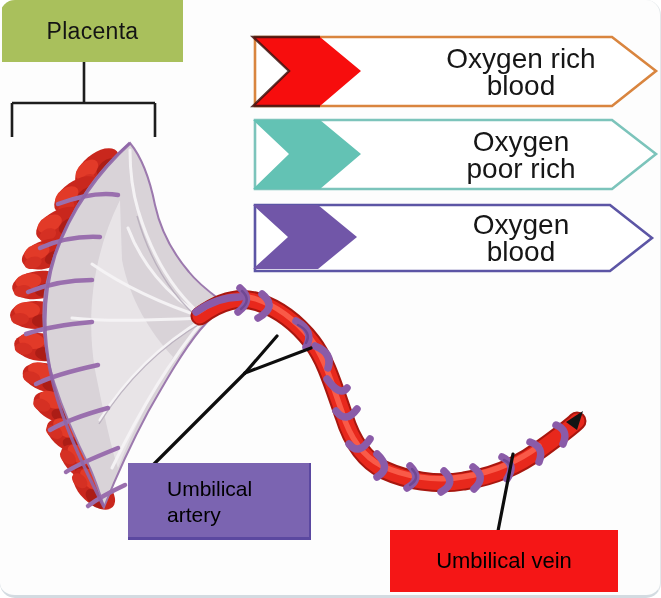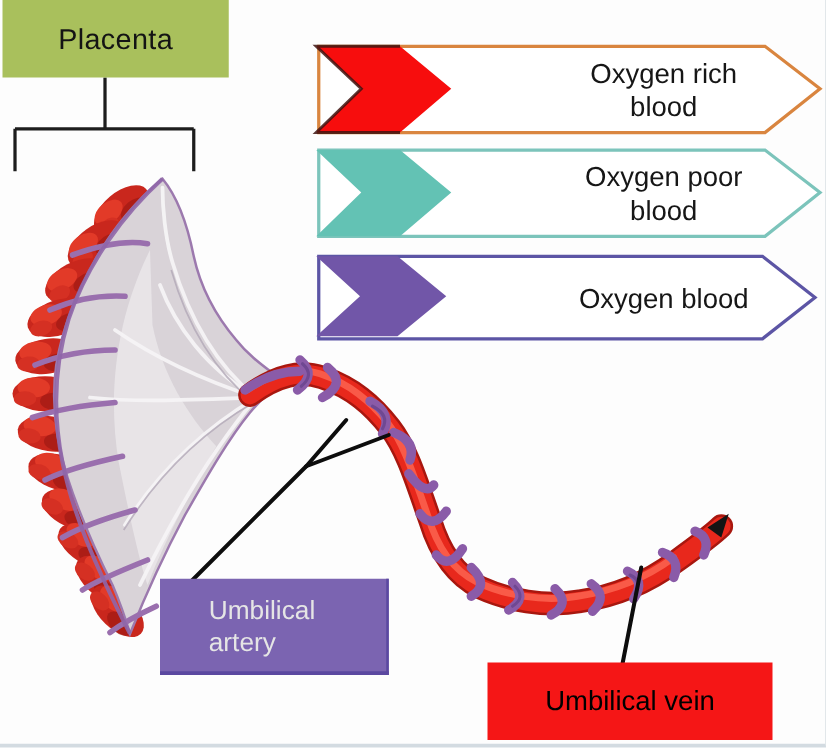--- a/index.html
+++ b/index.html
@@ -1,45 +1,45 @@
 <!DOCTYPE html>
 <html style="--placenta-green: #a9c05c; --artery-purple: #7b64b1; --vein-red: #f51616; --cord-red: #e8281c; --cord-purple: #8a5ba8; --villi-red: #c9271d; --fan-gray: #d9d3d8;"><head>
 <meta charset="utf-8">
 <style>
   * { margin:0; padding:0; box-sizing:border-box; }
   html,body { font-family:"Liberation Sans", sans-serif; }
   #stage {
     position:relative; width:661px; height:598px;
     background:#fdfdfd; overflow:hidden;
-    border-bottom:3px solid #d3dbe1; border-right:1px solid #e2e7ea;
+    border-bottom:3px solid #d3dbe1; border-right:1px solid #e2e7ea;border-radius:15px;
   }
   #art { position:absolute; left:0; top:0; }
   .overlay { position:absolute; }
 
   .placenta-label {
     left:2px; top:0; width:181px; height:62px;
     background:var(--placenta-green);
     display:flex; align-items:center; justify-content:center;
     font-size:23px; color:#141414; letter-spacing:.3px;
   }
   .legend-text {
-    left:456px; width:150px;
+    left:446px; width:150px;
     display:flex; align-items:center; justify-content:center;
-    text-align:center; font-size:22px; line-height:27px; color:#161616;
+    text-align:center; font-size:28px; line-height:27px; color:#161616;
   }
   .legend-text.row0 { top:37px;  height:69px; }
   .legend-text.row1 { top:120px; height:69px; }
   .legend-text.row2 { top:205px; height:66px; }
 
   .artery-callout {
     left:128px; top:463px; width:183px; height:77px;
     background:var(--artery-purple);
     border-right:2px solid #5b48a0; border-bottom:3px solid #5b48a0;
     padding:13px 0 0 39px;
-    font-size:21px; line-height:26px; color:#e5e5e5;
+    font-size:21px; line-height:26px; color:#000000;
   }
   .vein-callout {
     left:390px; top:530px; width:228px; height:62px;
     background:var(--vein-red);
     display:flex; align-items:center; justify-content:center;
     font-size:22px; color:#000000;
   }
 </style>
 </head>
 <body>
@@ -178,20 +178,20 @@
       <polygon points="255,205 610,205 652,238 610,271 255,271" fill="#ffffff" stroke-width="2.6" stroke="#5c55a5"></polygon>
       <polygon points="253,205 318,205 357,237 318,269 253,269 288,237" fill="#7156a8"></polygon>
 
       <path d="M 320,37 L 253,37 L 289,71 L 253,106 L 320,106" fill="none" stroke="#401410" stroke-width="2.4" opacity="0.85"></path>
     </g>
   </svg>
 
   <div class="overlay placenta-label">Placenta</div>
 
   <div class="overlay legend-text row0">Oxygen rich blood</div>
-  <div class="overlay legend-text row1">Oxygen poor blood</div>
+  <div class="overlay legend-text row1">Oxygen poor rich</div>
   <div class="overlay legend-text row2">Oxygen blood</div>
 
   <div class="overlay artery-callout">Umbilical artery</div>
 
   <div class="overlay vein-callout">Umbilical vein</div>
 
 </div>
 
 </body></html>

